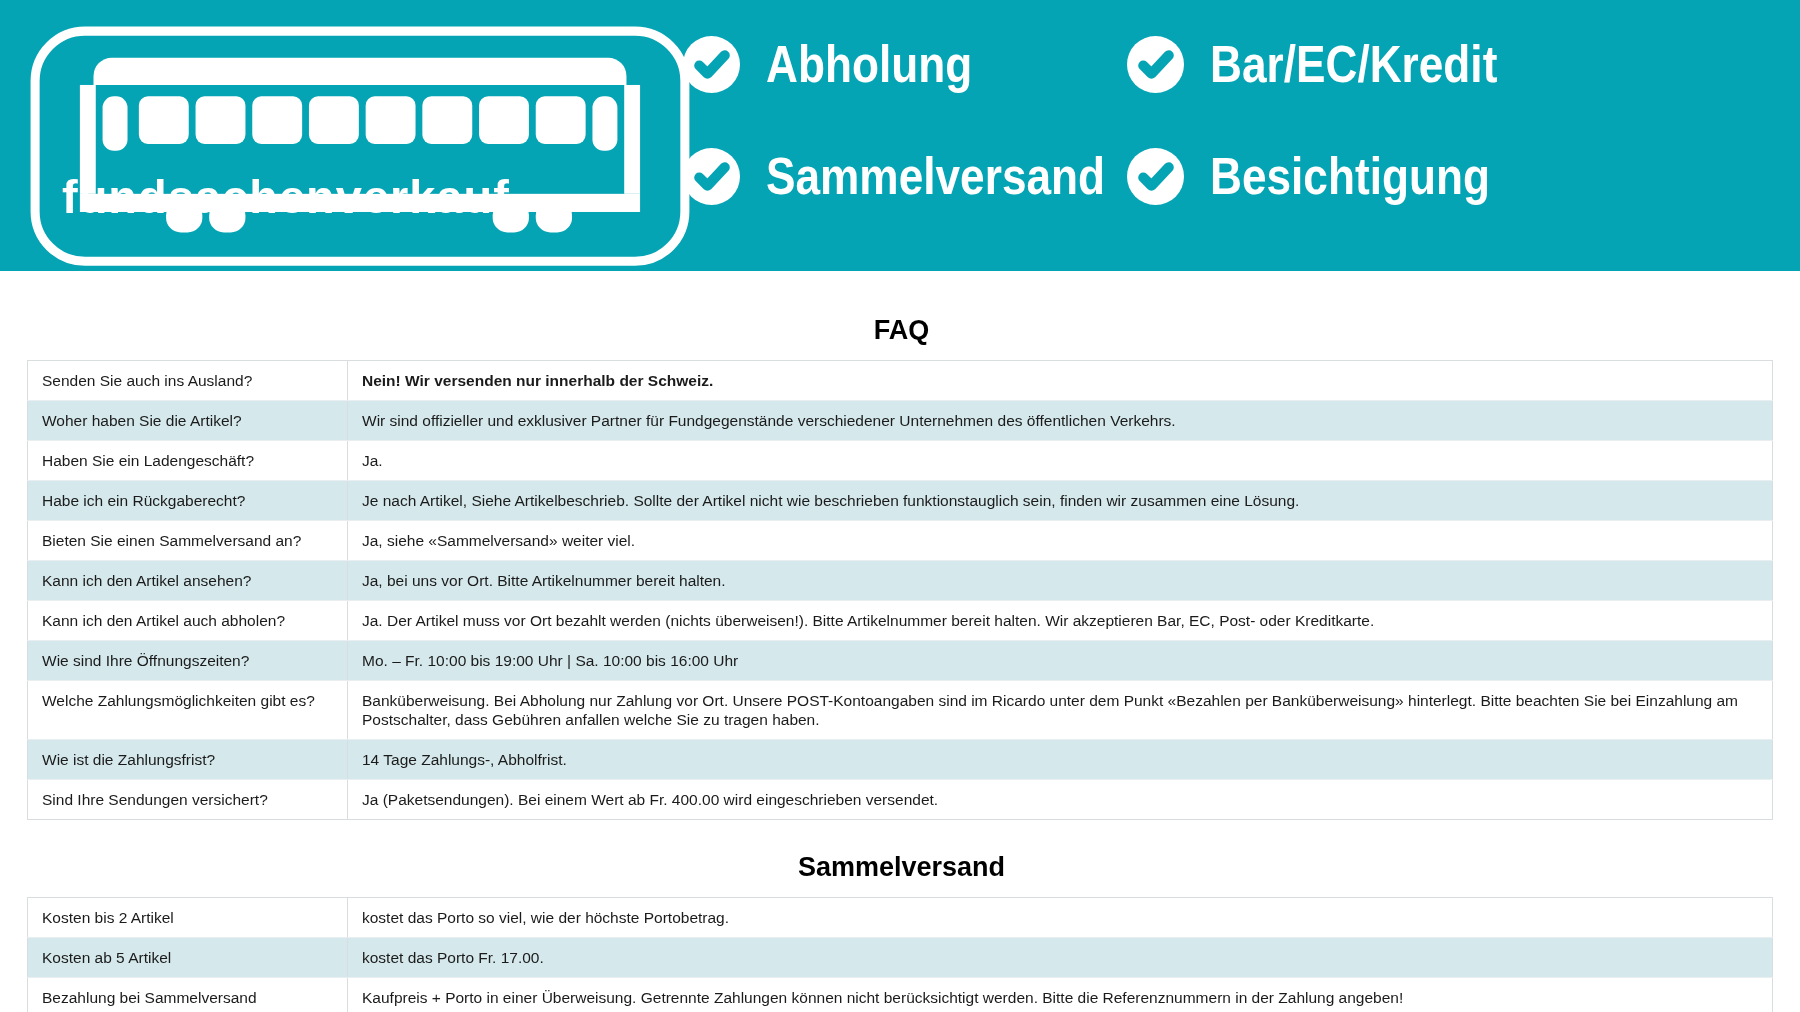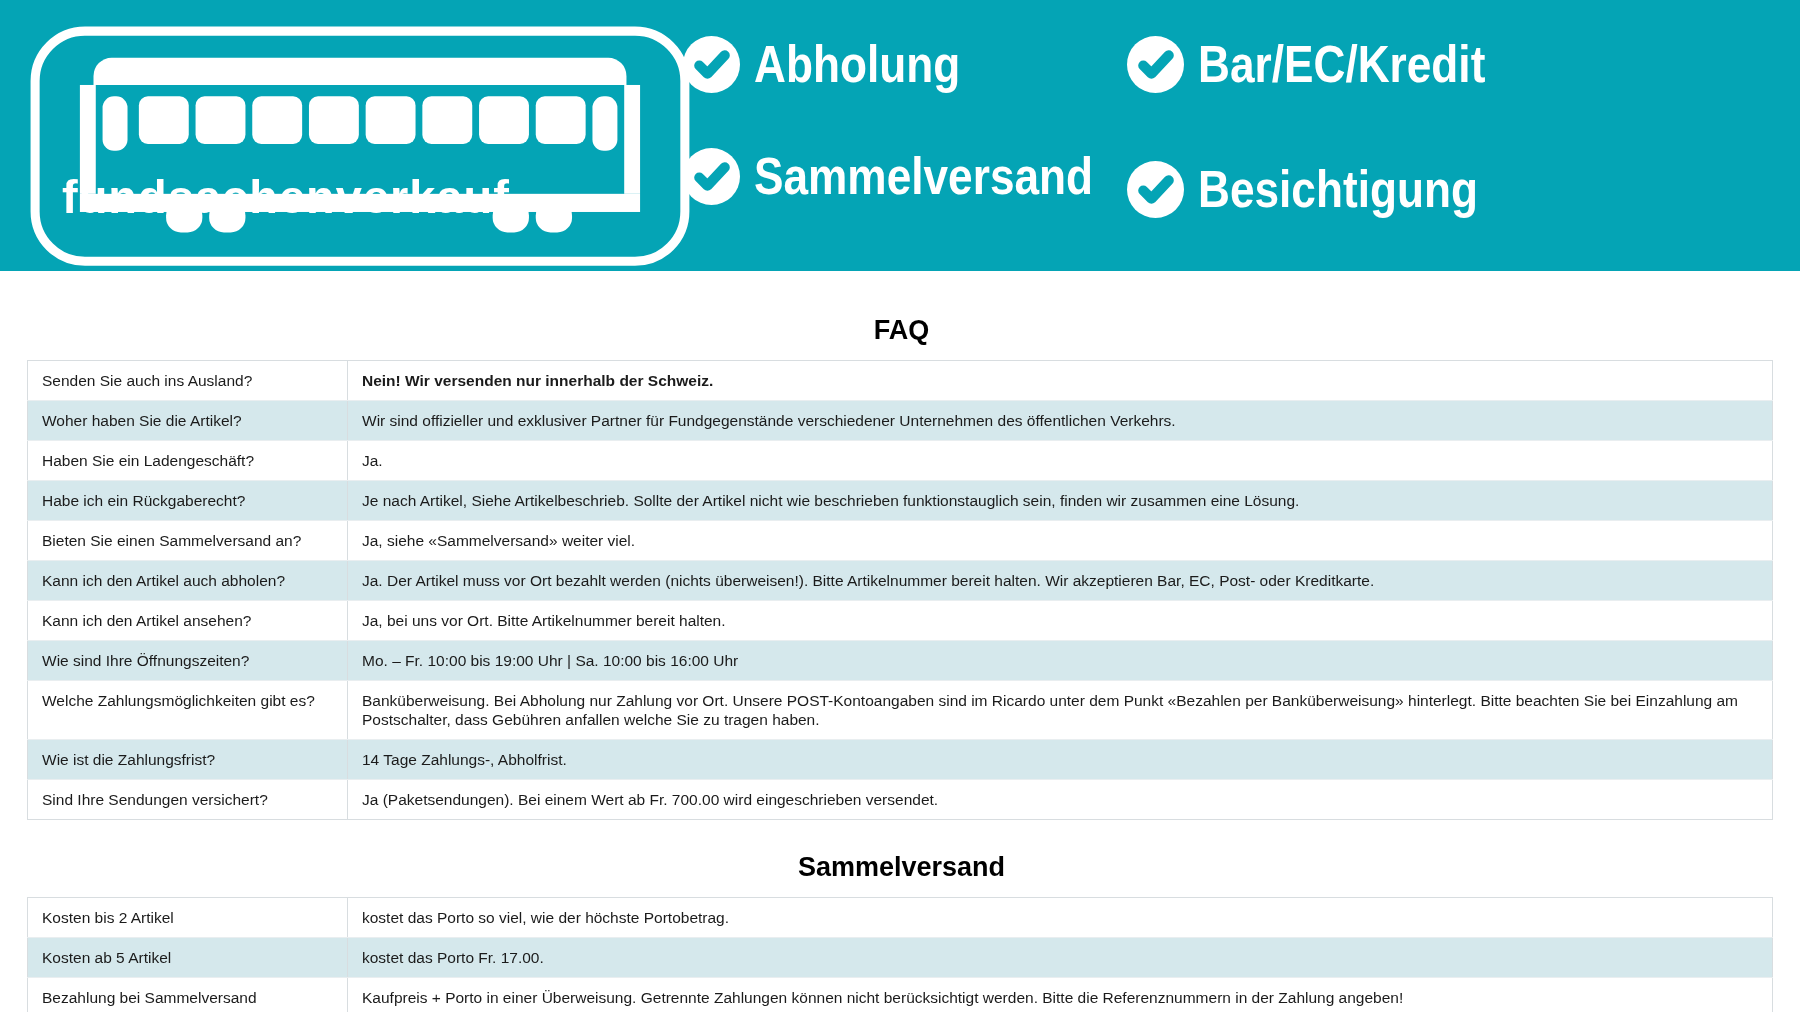--- a/index.html
+++ b/index.html
@@ -18,31 +18,31 @@
 
   
   .header{position:relative;height:271px;background:var(--teal);}
   .logo{position:absolute;left:30px;top:26px;width:660px;height:212px;}
   .logo svg{position:absolute;inset:0;display:block;}
   .logo-text{
     position:absolute;left:32px;bottom:14px;color:#fff;font-weight:bold;
     font-size:47px;letter-spacing:1px;white-space:nowrap;
   }
   .feature{
-    position:absolute;display:flex;align-items:center;gap:14px;color:#fff;
+    position:absolute;display:flex;align-items:center;gap:26px;color:#fff;
   }
   .feature .label{
     font-weight:bold;font-size:52px;line-height:57px;white-space:nowrap;
     transform:scaleX(.85);transform-origin:left center;
   }
   .feature svg{display:block;width:57px;height:57px;flex:0 0 57px;}
   .f0{left:683px;top:36px;}
   .f1{left:1127px;top:36px;justify-content:flex-end;}
   .f2{left:683px;top:148px;}
-  .f3{left:1127px;top:161px;align-items:flex-end;}
+  .f3{left:1127px;top:148px;align-items:flex-end;}
 
   
   .main{padding:0 27px;}
   .section-title{
     margin:44px 0 14px 3px;font-size:27px;line-height:31px;font-weight:bold;color:#000;text-align:center;
   }
   .section-title.second{margin-top:32px;}
   table.qa{
     width:100%;border-collapse:collapse;border:1px solid var(--border);
     font-size:15.5px;line-height:19px;margin-top:12px;
@@ -149,42 +149,42 @@
         </tr>
         <tr>
           <td class="q">Habe ich ein Rückgaberecht?</td>
           <td class="a">Je nach Artikel, Siehe Artikelbeschrieb. Sollte der Artikel nicht wie beschrieben funktionstauglich sein, finden wir zusammen eine Lösung.</td>
         </tr>
         <tr>
           <td class="q">Bieten Sie einen Sammelversand an?</td>
           <td class="a">Ja, siehe «Sammelversand» weiter viel.</td>
         </tr>
         <tr>
+          <td class="q">Kann ich den Artikel ansehen?</td>
+          <td class="a">Ja, bei uns vor Ort. Bitte Artikelnummer bereit halten.</td>
+        </tr>
+        <tr>
           <td class="q">Kann ich den Artikel auch abholen?</td>
           <td class="a">Ja. Der Artikel muss vor Ort bezahlt werden (nichts überweisen!). Bitte Artikelnummer bereit halten. Wir akzeptieren Bar, EC, Post- oder Kreditkarte.</td>
         </tr>
         <tr>
-          <td class="q">Kann ich den Artikel ansehen?</td>
-          <td class="a">Ja, bei uns vor Ort. Bitte Artikelnummer bereit halten.</td>
-        </tr>
-        <tr>
           <td class="q">Wie sind Ihre Öffnungszeiten?</td>
           <td class="a">Mo. – Fr. 10:00 bis 19:00 Uhr | Sa. 10:00 bis 16:00 Uhr</td>
         </tr>
         <tr>
           <td class="q">Welche Zahlungsmöglichkeiten gibt es?</td>
           <td class="a">Banküberweisung. Bei Abholung nur Zahlung vor Ort. Unsere POST-Kontoangaben sind im Ricardo unter dem Punkt «Bezahlen per Banküberweisung» hinterlegt. Bitte beachten Sie bei Einzahlung am Postschalter, dass Gebühren anfallen welche Sie zu tragen haben.</td>
         </tr>
         <tr>
           <td class="q">Wie ist die Zahlungsfrist?</td>
           <td class="a">14 Tage Zahlungs-, Abholfrist.</td>
         </tr>
         <tr>
           <td class="q">Sind Ihre Sendungen versichert?</td>
-          <td class="a">Ja (Paketsendungen). Bei einem Wert ab Fr. 700.00 wird eingeschrieben versendet.</td>
+          <td class="a">Ja (Paketsendungen). Bei einem Wert ab Fr. 400.00 wird eingeschrieben versendet.</td>
         </tr>
       </tbody>
   </table>
 
   <h2 class="section-title second">Sammelversand</h2>
   <table class="qa">
     <tbody id="sv-body">
         <tr>
           <td class="q">Kosten bis 2 Artikel</td>
           <td class="a">kostet das Porto so viel, wie der höchste Portobetrag.</td>

